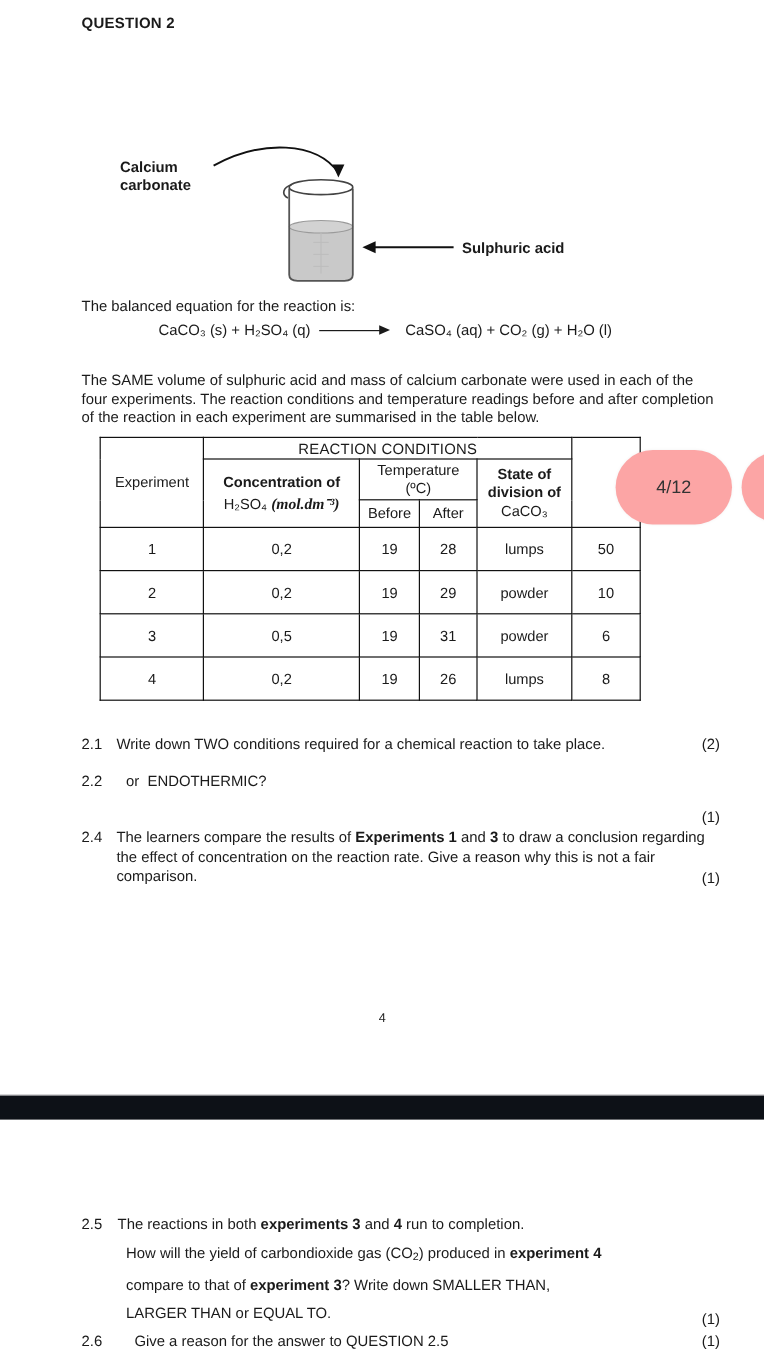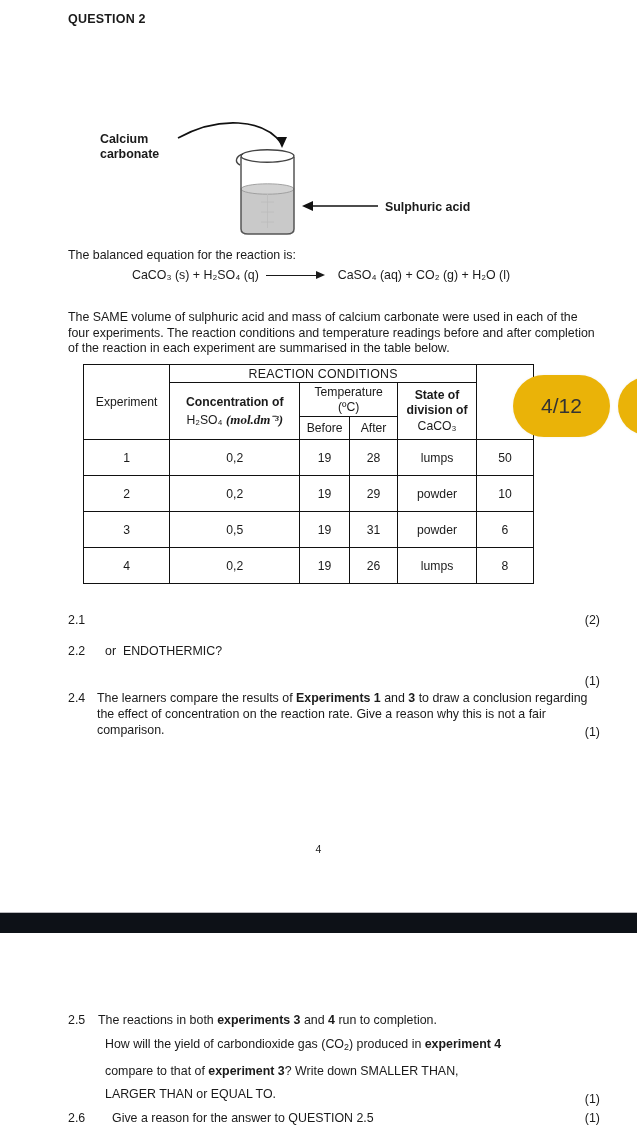--- a/index.html
+++ b/index.html
@@ -137,27 +137,27 @@
   .conc-cell .l1 { font-weight: bold; }
   .units { font-weight: bold; font-style: italic; font-family: "Liberation Serif", serif; font-size: 13px; }
   .state-cell { line-height: 15.5px; }
   .state-cell .sb { font-weight: bold; }
   .row-cell { height: 35px; }
   .temp-before-offset { vertical-align: top; padding-top: 2px; }
 
   
   .pill {
     position: absolute;
-    background: #eab308;
+    background: #fca5a5;
     border-radius: 42px;
     box-shadow: 0 0 3px rgba(0,0,0,0.06);
     display: flex;
     align-items: center;
     justify-content: center;
-    font-size: 21px;
+    font-size: 15px;
     color: #333;
   }
   .pill-main {
     left: 513px; top: 375px;
     width: 97px; height: 62px;
   }
   .pill-edge {
     left: 618px; top: 377px;
     width: 60px; height: 58px;
   }
@@ -339,20 +339,21 @@
     </table>
   </div>
 
   <div class="pill pill-main">4/12</div>
   <div class="pill pill-edge"></div>
 
   <div class="qblock" style="top:613px;">
 
     <div class="qrow" style="height:23px;">
       <span class="qnum">2.1</span>
+      <span class="qtext">Write down TWO conditions required for a chemical reaction to take place.</span>
       <span class="marks">(2)</span>
     </div>
 
     <div class="qrow" style="height:46px;">
       <span class="qnum">2.2</span>
       <span class="qtext ind" style="margin-top:8px;">or&nbsp; ENDOTHERMIC?</span>
       <span class="marks low">(1)</span>
     </div>
 
 

